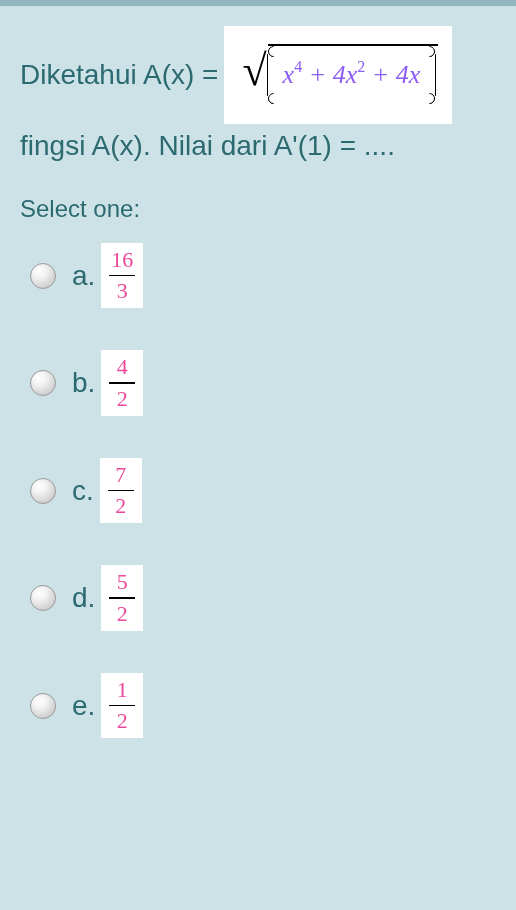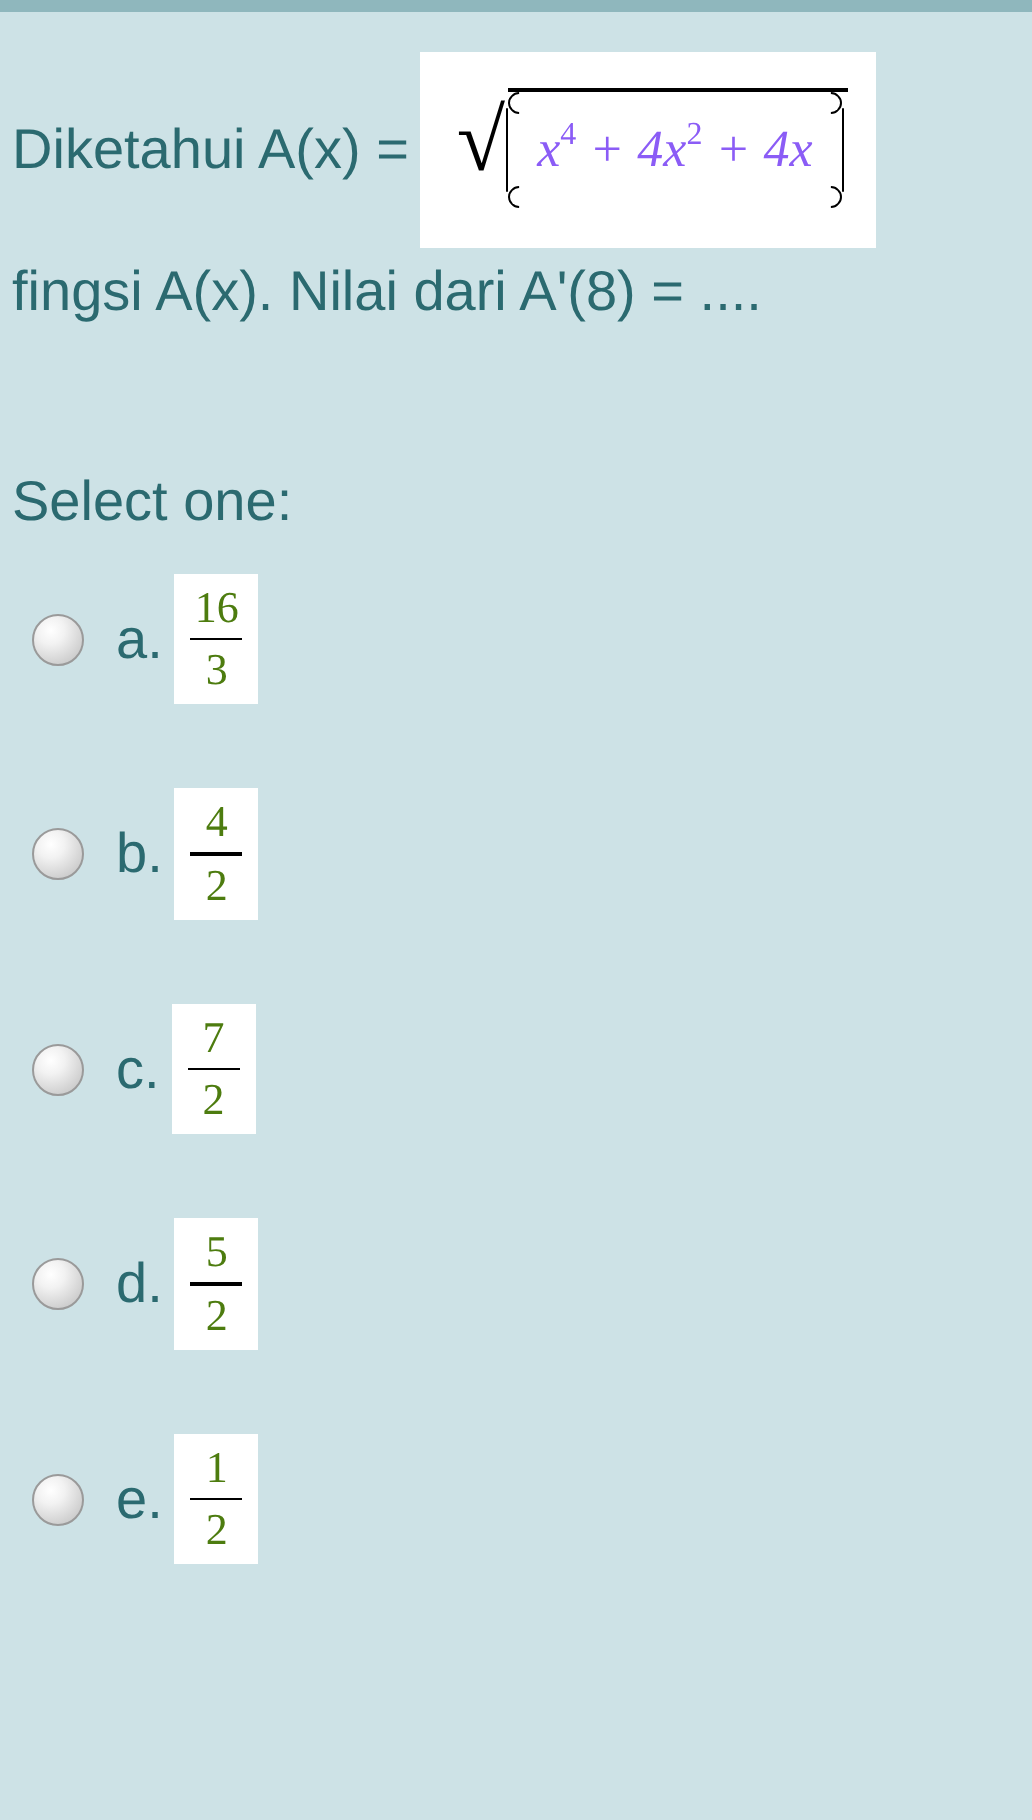--- a/index.html
+++ b/index.html
@@ -6,21 +6,21 @@
     margin: 0;
     padding: 0;
     width: 516px;
     height: 910px;
     background: #cde2e6;
     font-family: "Comic Sans MS", "Chalkboard SE", cursive, sans-serif;
     color: #2b6a70;
     overflow: hidden;
   }
   .container {
-    padding: 20px 8px 20px 6px;
+    padding: 20px 8px 20px 20px;
   }
   .question {
     font-size: 28px;
     line-height: 1.6;
   }
   .question-line1 {
     display: flex;
     align-items: center;
     flex-wrap: nowrap;
   }
@@ -109,22 +109,22 @@
     white-space: nowrap;
   }
   .expr sup {
     font-size: 16px;
     font-style: normal;
     vertical-align: super;
     position: relative;
     top: -2px;
   }
   .prompt {
-    margin-top: 66px;
-    font-size: 28px;
+    margin-top: 26px;
+    font-size: 24px;
   }
   .options {
     margin-top: 20px;
   }
   .option {
     display: flex;
     align-items: center;
     margin-bottom: 42px;
   }
   .radio {
@@ -144,21 +144,21 @@
     color: #2b6a70;
     margin-right: 6px;
   }
   .frac-box {
     background: #fff;
     display: inline-flex;
     flex-direction: column;
     align-items: center;
     justify-content: center;
     font-family: "Times New Roman", serif;
-    color: #4d7c0f;
+    color: #ec4899;
     font-size: 22px;
     padding: 6px 8px;
     min-width: 26px;
     line-height: 1;
   }
   .frac-box .num {
     padding-bottom: 2px;
   }
   .frac-box .bar {
     width: 100%;
@@ -192,21 +192,21 @@
             <span class="stem"></span>
           </span>
         <span class="expr">
           <span>x</span><sup>4</sup><span> + 4</span><span>x</span><sup>2</sup><span> + 4</span><span>x</span>
         </span>
         <span class="paren paren-right">
             <span class="stem"></span>
           </span>
       </span>
     </div>
-    <div>fingsi A(x). Nilai dari A'(8) = ....</div>
+    <div>fingsi A(x). Nilai dari A'(1) = ....</div>
   </div>
 
   <div class="prompt">Select one:</div>
 
   <div class="options">
 
     <label class="option">
       <input type="radio" name="ans" class="radio" style="">
       <span class="opt-label">a.</span>
       <span class="frac-box">

